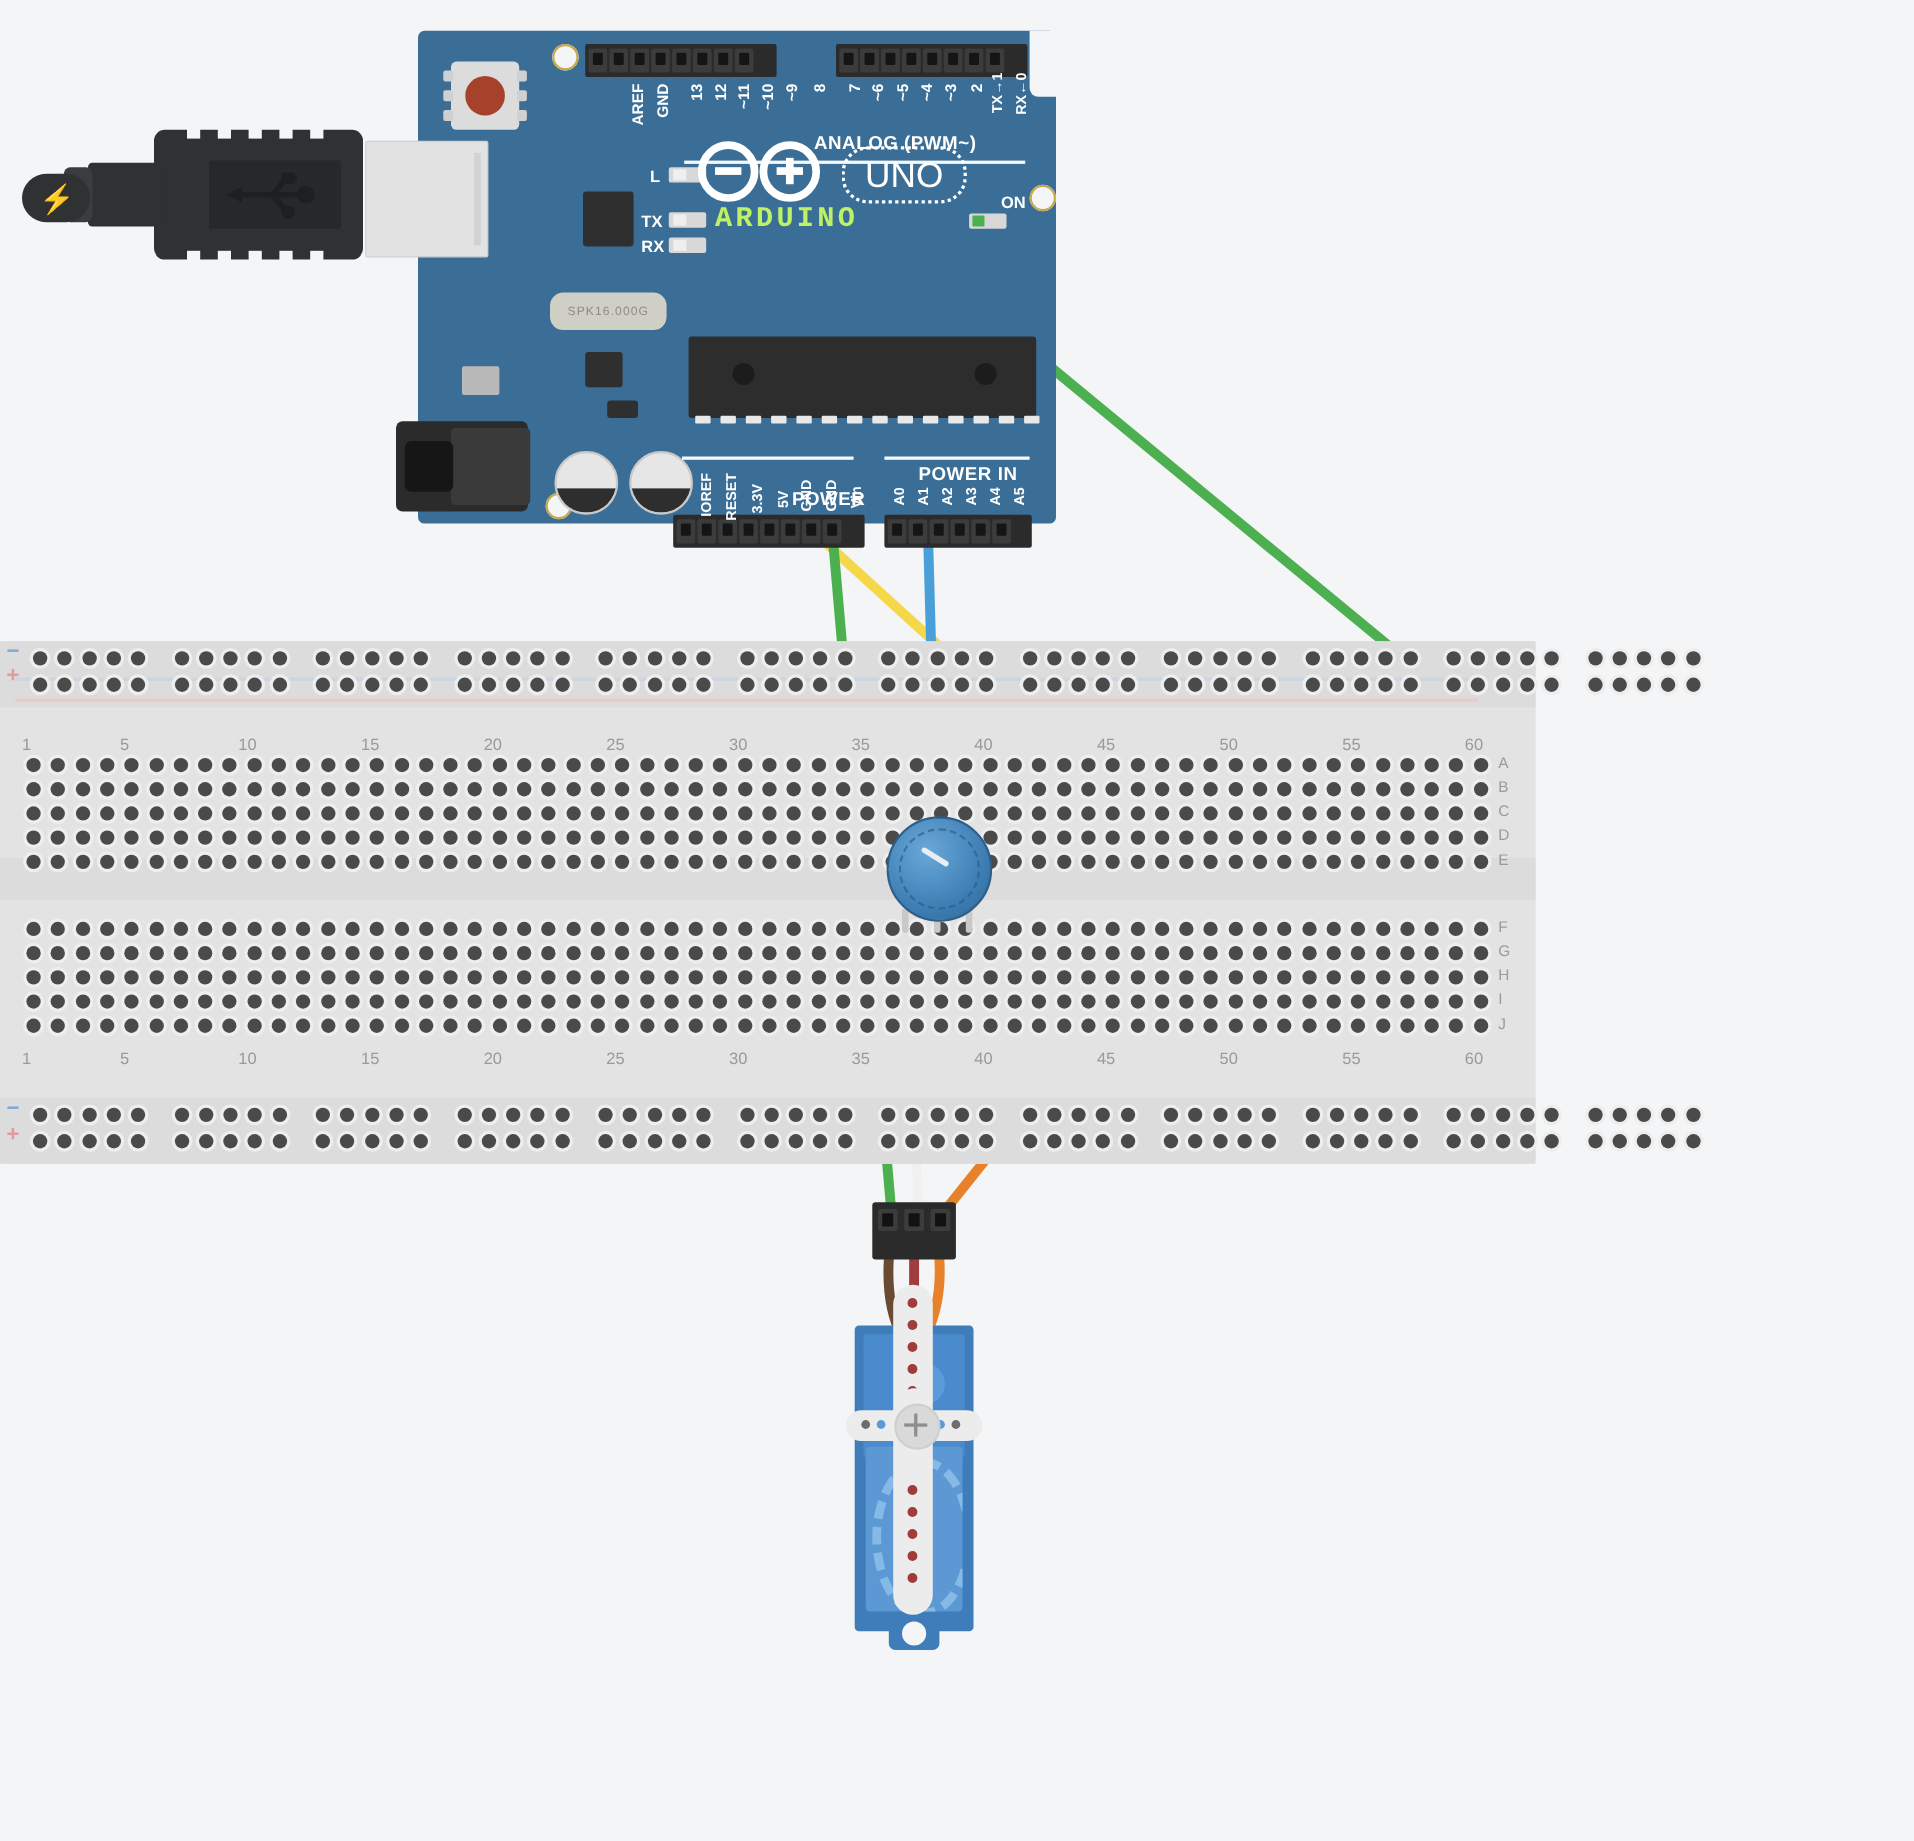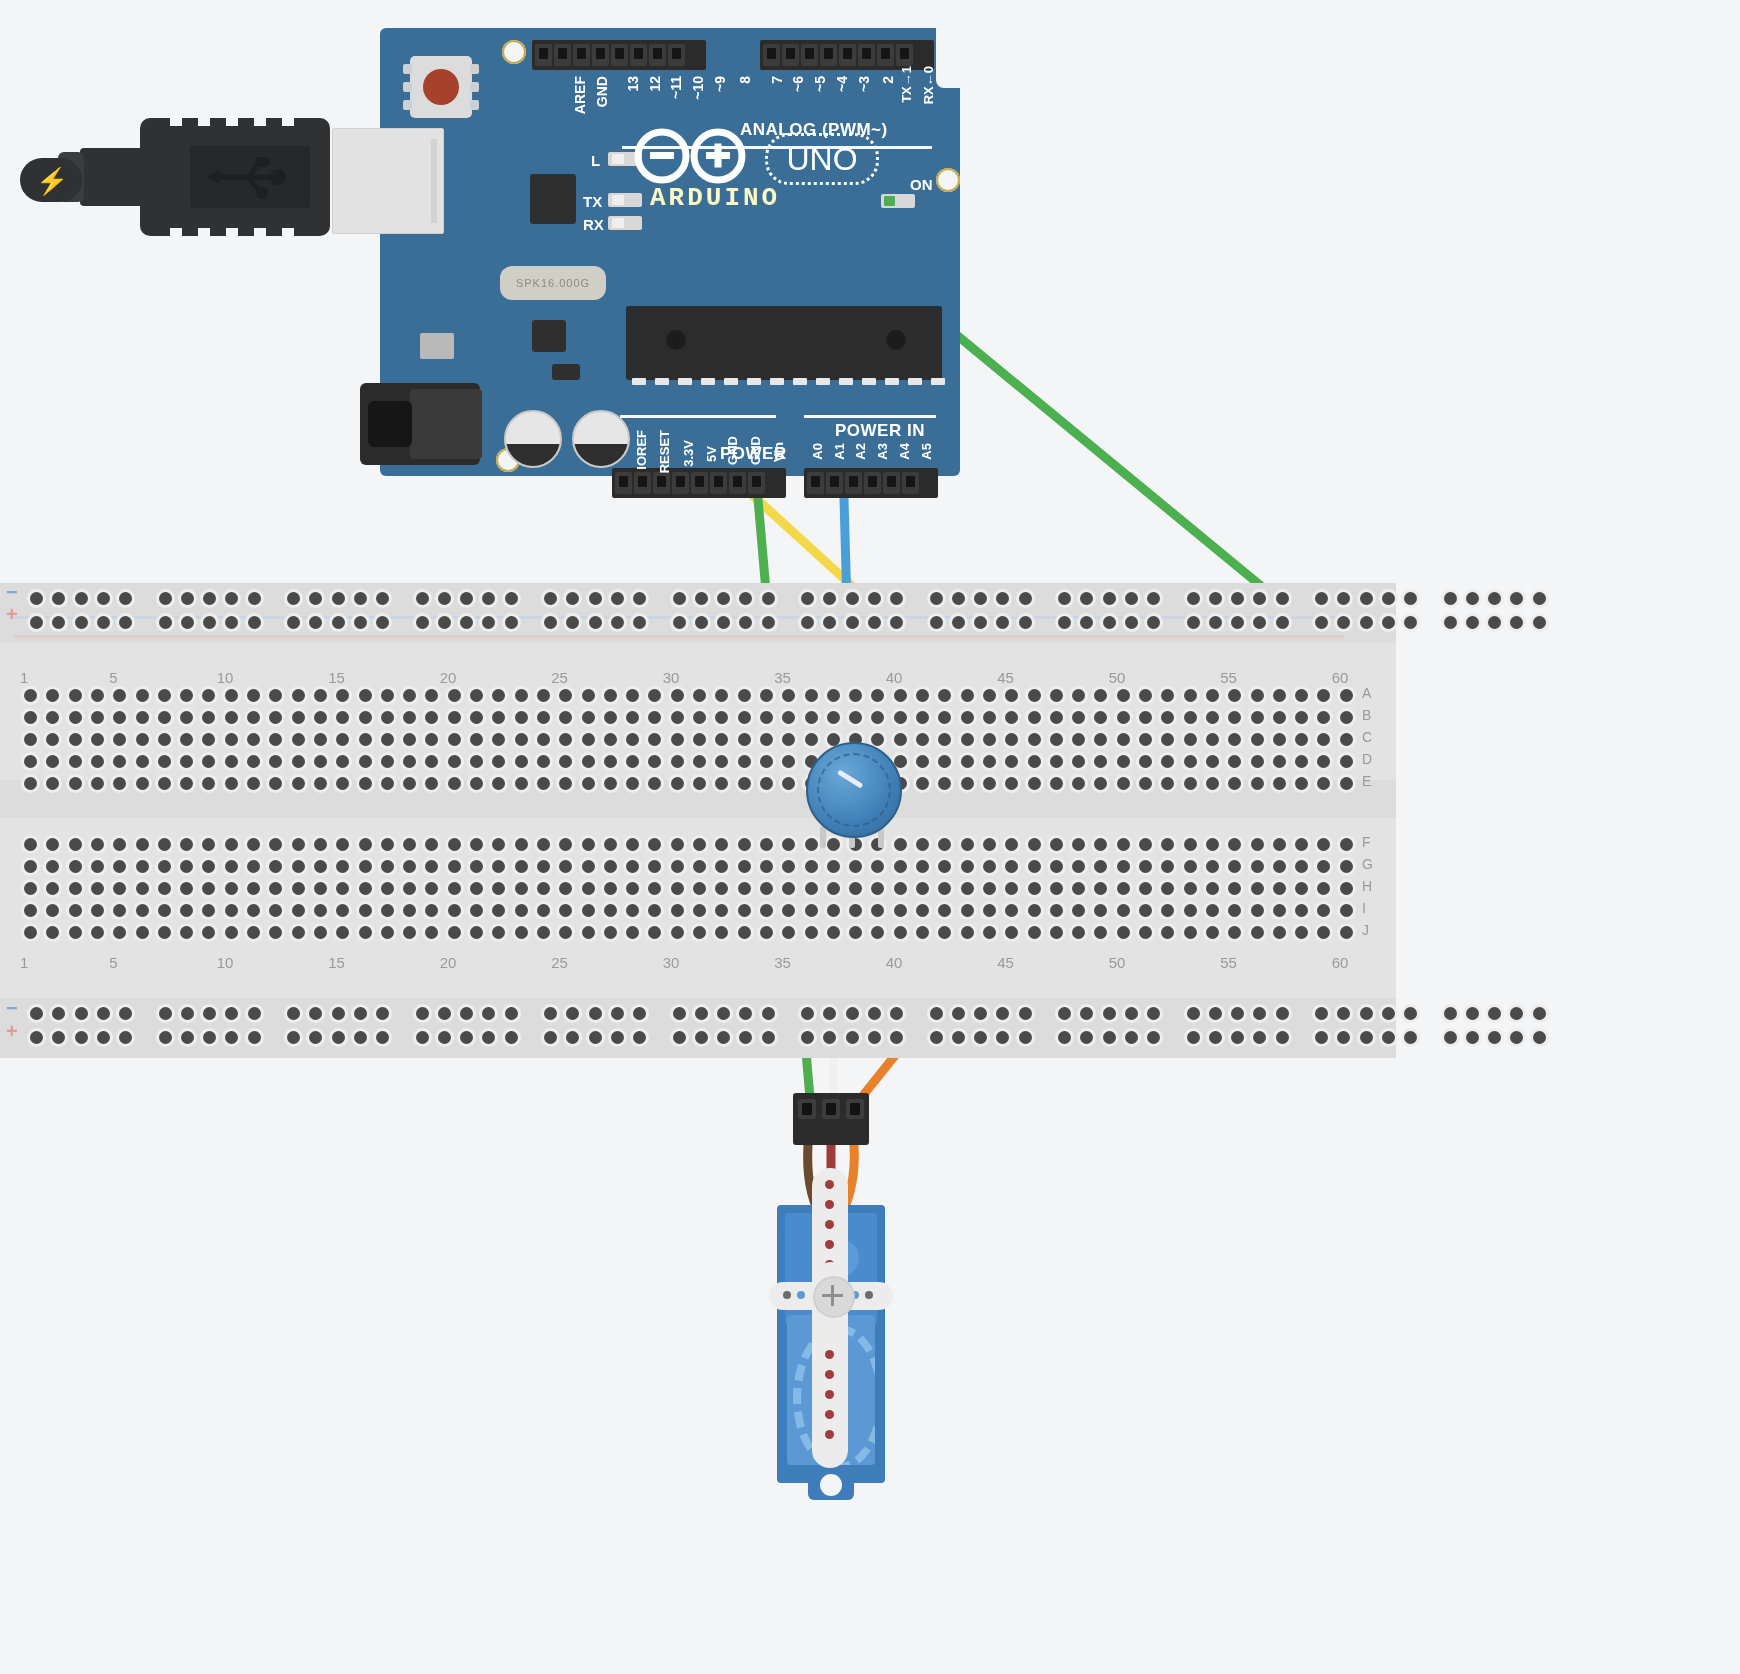--- a/index.html
+++ b/index.html
@@ -123,21 +123,21 @@
 
   
   #arduino-logo { position:absolute; left:250px; top:100px; }
   #uno-badge {
     position:absolute; left:385px; top:105px; width:108px; height:46px;
     border:3px dotted #ffffff; border-radius:24px;
     color:#fff; font-size:32px; display:flex; align-items:center; justify-content:center;
     font-family:"Liberation Sans", sans-serif;
   }
   #arduino-wordmark {
-    position:absolute; left:270px; top:155px; color:#fef9c3;
+    position:absolute; left:270px; top:155px; color:#bef264;
     font-size:26px; font-weight:bold; letter-spacing:3px;
     font-family:"Liberation Mono", monospace;
   }
 
   
   #usb-plug-body {
     position:absolute; left:140px; top:118px; width:190px; height:118px;
     background:#2f3133; border-radius:10px;
   }
   #usb-plug-body .icon-box{

